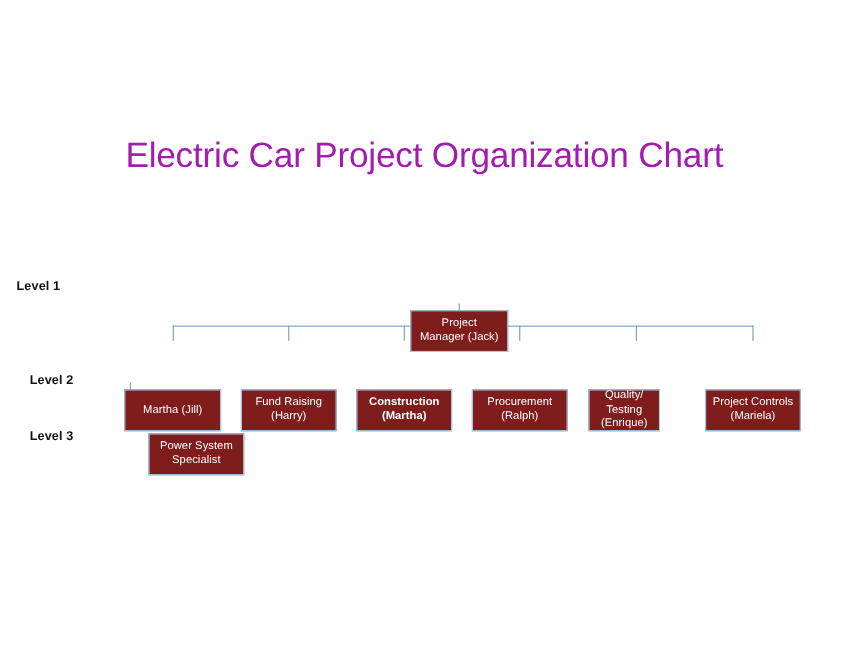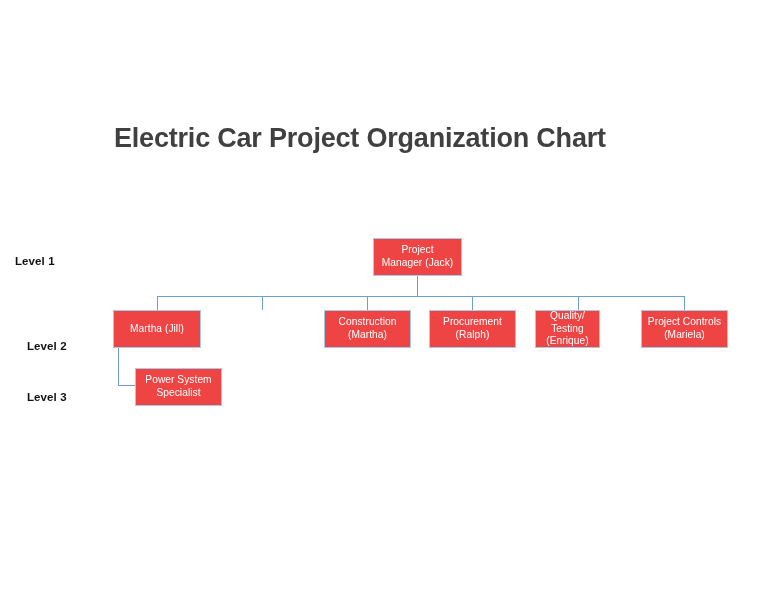--- a/index.html
+++ b/index.html
@@ -17,66 +17,67 @@
   #slide {
     position: relative;
     width: 768px;
     height: 594px;
     background: #ffffff;
   }
   #chart-title {
     position: absolute;
     left: 114px;
     top: 122px;
-    font-size: 27px;
-    font-weight: 700;
-    color: #404040;
+    font-size: 32px;
+    font-weight: 400;
+    color: #a21caf;
     letter-spacing: -0.2px;
     white-space: nowrap;
     line-height: 1.2;
   }
   .level-label {
     position: absolute;
     font-size: 11.5px;
     font-weight: bold;
     color: #111111;
     white-space: nowrap;
     letter-spacing: 0.1px;
   }
   #level-label-1 { left: 15px; top: 255px; }
   #level-label-2 { left: 27px; top: 340px; }
   #level-label-3 { left: 27px; top: 391px; }
 
   .node {
     position: absolute;
     box-sizing: border-box;
-    background: #ef4444;
+    background: #7f1d1d;
     border: 1.6px solid #a6cbe8;
     color: #ffffff;
     font-size: 10.2px;
     line-height: 1.25;
     text-align: center;
     display: flex;
     align-items: center;
     justify-content: center;
     padding: 1px 2px;
     white-space: pre-line;
     letter-spacing: 0.05px;
+    margin-top: 44px;
   }
 
   #node-pm        { left: 373px; top: 238px; width: 89px; height: 38px; }
 
   #node-design    { left: 113px; top: 310px; width: 88px; height: 38px; }
   #node-fund      { left: 219px; top: 310px; width: 87px; height: 38px; }
-  #node-constr    { left: 324px; top: 310px; width: 87px; height: 38px; }
+  #node-constr    { left: 324px; top: 310px; width: 87px; height: 38px; font-weight: bold; }
   #node-procure   { left: 429px; top: 310px; width: 87px; height: 38px; }
   #node-quality   { left: 535px; top: 310px; width: 65px; height: 38px; }
   #node-controls  { left: 641px; top: 310px; width: 87px; height: 38px; }
 
-  #node-power     { left: 135px; top: 368px; width: 87px; height: 38px; }
+  #node-power     { left: 135px; top: 350px; width: 87px; height: 38px; }
 
   .conn {
     position: absolute;
     background: #6f9fc8;
   }
   .conn-v { width: 1.4px; }
   .conn-h { height: 1.4px; }
 
   
   #conn-pm-stem   { left: 417px; top: 276px; height: 21px; }
@@ -113,20 +114,22 @@
   <div class="conn conn-v" id="conn-drop-4"></div>
   <div class="conn conn-v" id="conn-drop-5"></div>
   <div class="conn conn-v" id="conn-drop-6"></div>
   <div class="conn conn-v" id="conn-elbow-v"></div>
   <div class="conn conn-h" id="conn-elbow-h"></div>
 
   <div class="node" id="node-pm">Project
 Manager (Jack)</div>
 
   <div class="node" id="node-design">Martha (Jill)</div>
+  <div class="node" id="node-fund">Fund Raising
+(Harry)</div>
   <div class="node" id="node-constr">Construction
 (Martha)</div>
   <div class="node" id="node-procure">Procurement
 (Ralph)</div>
   <div class="node" id="node-quality">Quality/ Testing
 (Enrique)</div>
   <div class="node" id="node-controls">Project Controls
 (Mariela)</div>
 
   <div class="node" id="node-power">Power System

